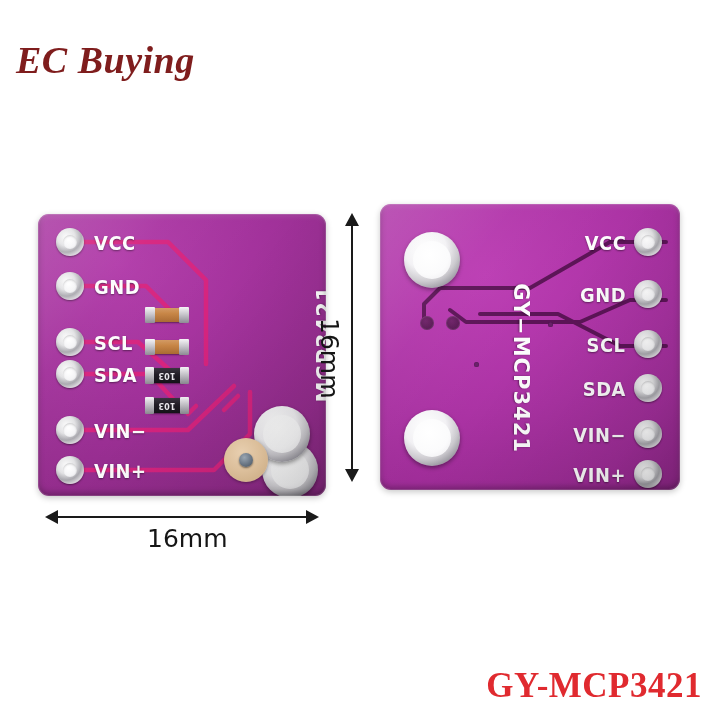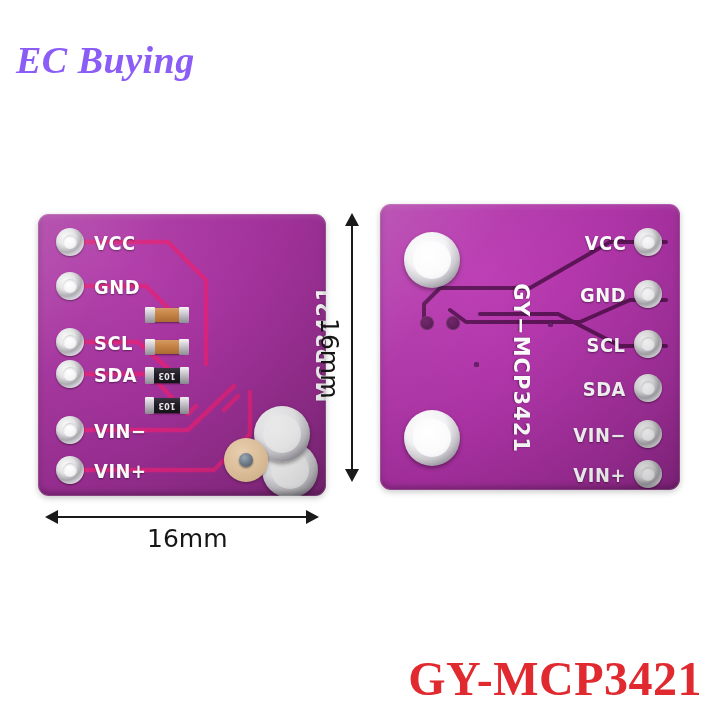--- a/index.html
+++ b/index.html
@@ -17,34 +17,34 @@
 
   
   #brand-logo {
     position: absolute;
     left: 16px;
     top: 38px;
     font-family: "Liberation Serif", serif;
     font-weight: bold;
     font-style: italic;
     font-size: 38px;
-    color: #8b5cf6;
+    color: #7f1d1d;
     letter-spacing: 0.5px;
     white-space: nowrap;
     text-shadow: 0 1px 0 rgba(255,255,255,0.6);
   }
 
   
   #product-title {
     position: absolute;
     right: 18px;
     bottom: 14px;
     font-family: "Liberation Serif", serif;
     font-weight: bold;
-    font-size: 48px;
+    font-size: 35px;
     color: #e02a2f;
     letter-spacing: 0.5px;
     white-space: nowrap;
   }
 
   
   .pcb {
     position: absolute;
     border-radius: 11px;
     overflow: hidden;

